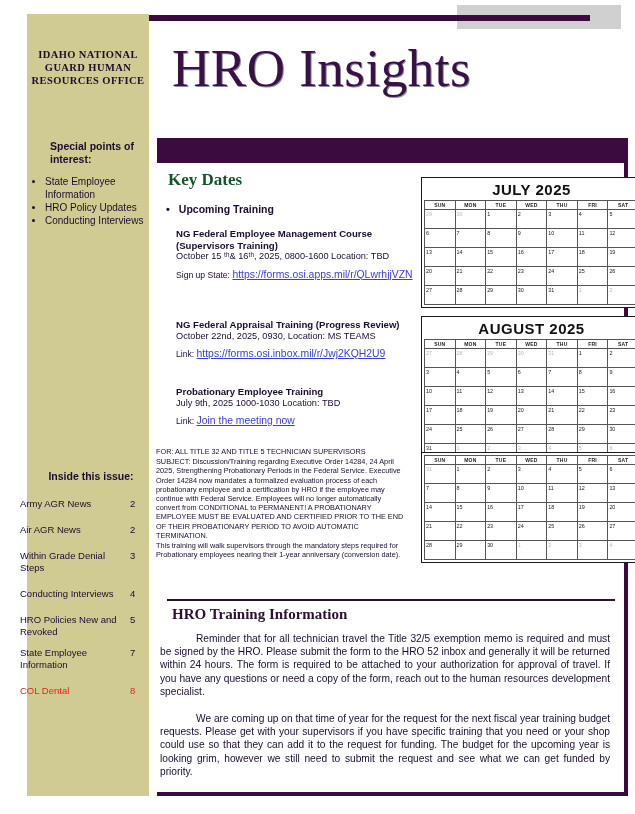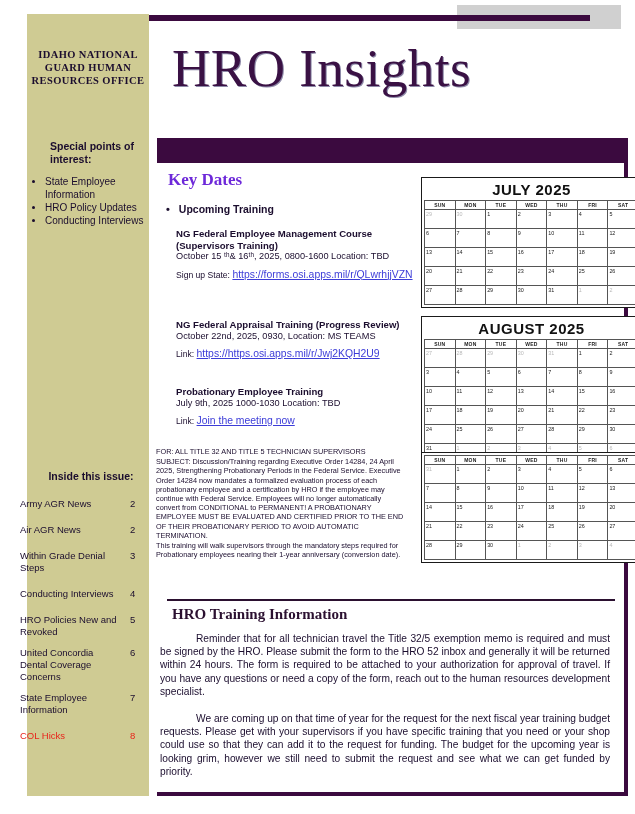--- a/index.html
+++ b/index.html
@@ -84,21 +84,21 @@
     position:absolute;left:157px;top:163px;width:471px;height:633px;
     background:#ffffff;
     border-right:4px solid #3b0a3f;
     border-bottom:4px solid #3b0a3f;
     box-sizing:border-box;
   }
   
   #key-dates-heading{
     position:absolute;left:168px;top:170px;
     font-family:"Liberation Serif", serif;
-    font-weight:bold;font-size:17px;color:#6d28d9;
+    font-weight:bold;font-size:17px;color:#14532d;
   }
   #upcoming-training-bullet{
     position:absolute;left:166px;top:203px;width:240px;
     font-size:10.5px;font-weight:bold;color:#1b0d2e;
     display:flex;gap:9px;
   }
   #upcoming-training-bullet .bullet{font-size:11px;line-height:12px;}
   .event-block{position:absolute;width:248px;}
   .event-title{
     font-size:9.6px;font-weight:bold;line-height:11.6px;color:#1b0d2e;
@@ -204,30 +204,26 @@
       <span class="toc-page">3</span>
     </div>
     <div class="toc-row">
       <span class="toc-title">Conducting Interviews</span>
       <span class="toc-page">4</span>
     </div>
     <div class="toc-row tight">
       <span class="toc-title">HRO Policies New and Revoked</span>
       <span class="toc-page">5</span>
     </div>
-    <div class="toc-row tight">
-      <span class="toc-title">United Concordia Dental Coverage Concerns</span>
-      <span class="toc-page">6</span>
-    </div>
     <div class="toc-row">
       <span class="toc-title">State Employee Information</span>
       <span class="toc-page">7</span>
     </div>
     <div class="toc-row highlight">
-      <span class="toc-title">COL Hicks</span>
+      <span class="toc-title">COL Dental</span>
       <span class="toc-page">8</span>
     </div>
   </div>
 
 <div id="masthead-title">HRO Insights</div>
 
 <div id="volume-bar">
   <span id="volume-label">Volume 2, Issue 4</span>
   <span id="issue-date">01 July 2025</span>
 </div>
@@ -248,21 +244,21 @@
     <span>Sign up State:</span>
     <a class="linktext" href="#">https://forms.osi.apps.mil/r/QLwrhjjVZN</a>
   </div>
 </div>
 
 <div class="event-block" id="evt-appraisal">
   <div class="event-title">NG Federal Appraisal Training (Progress Review)</div>
   <div class="event-when">October 22nd, 2025, 0930,  Location: MS TEAMS</div>
   <div class="event-linkline">
     <span>Link:</span>
-    <a class="linktext" href="#">https://https.osi.apps.mil/r/Jwj2KQH2U9</a>
+    <a class="linktext" href="#">https://forms.osi.inbox.mil/r/Jwj2KQH2U9</a>
   </div>
 </div>
 
 <div class="event-block" id="evt-probation">
   <div class="event-title">Probationary Employee Training</div>
   <div class="event-when">July 9th, 2025 1000-1030 Location: TBD</div>
   <div class="event-linkline">
     <span>Link:</span>
     <a class="linktext" href="#">Join the meeting now</a>
   </div>

